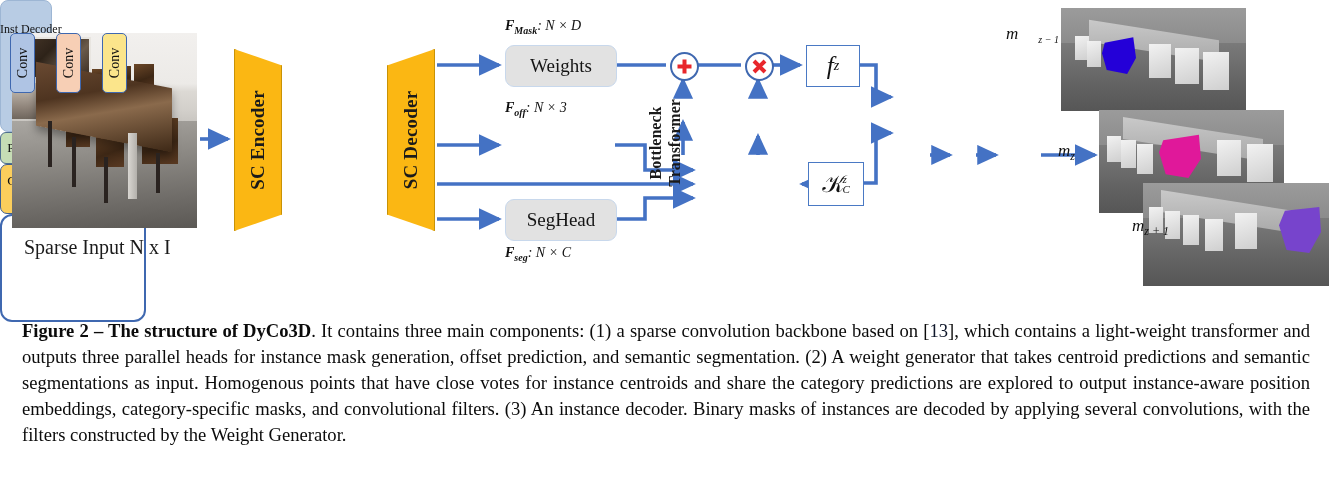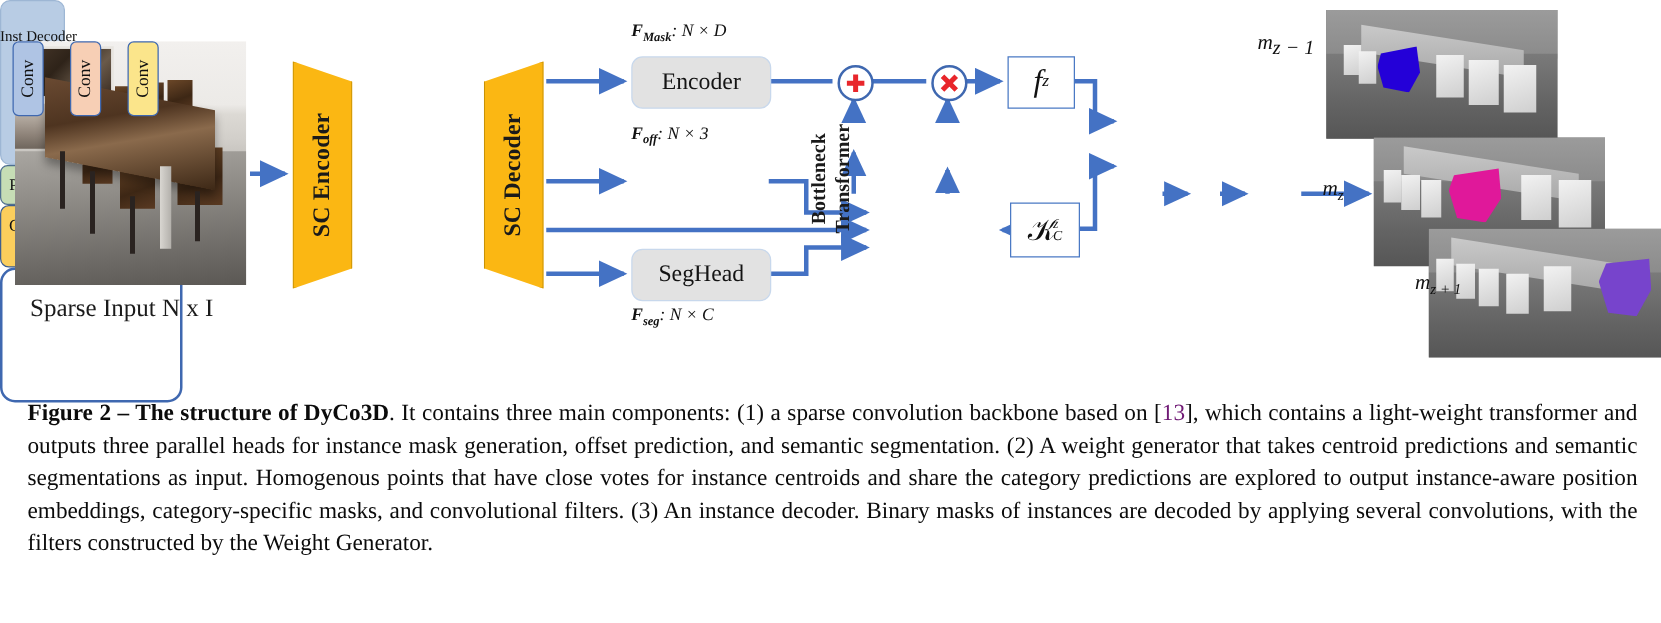--- a/index.html
+++ b/index.html
@@ -300,21 +300,21 @@
     position: absolute;
     left: 22px; top: 318px;
     width: 1288px;
     font-family: "Liberation Serif", serif;
     font-size: 18.6px;
     line-height: 26px;
     text-align: justify;
     color: #0b0b0b;
   }
   #caption b { font-weight: bold; }
-  #caption .cite { color: #701a75; }
+  #caption .cite { color: #0f172a; }
 </style>
 </head>
 <body>
 
 <div id="page">
 
   <div id="figure">
 
     <svg id="wires" viewBox="0 0 1329 285">
       <defs>
@@ -415,21 +415,21 @@
       <b>F</b><span class="sub">Mask</span><span>: N × D</span>
     </div>
     <div class="mathlab" style="left:505px; top:100px;">
       <b>F</b><span class="sub">off</span><span>: N × 3</span>
     </div>
     <div class="mathlab" style="left:505px; top:245px;">
       <b>F</b><span class="sub">seg</span><span>: N × C</span>
     </div>
 
     <div id="maskhead" class="headbox">
-      <span>Encoder</span>
+      <span>Weights</span>
     </div>
     <div id="seghead" class="headbox">
       <span>SegHead</span>
     </div>
 
     <div id="op-plus" class="op">
       <svg width="17" height="17" viewBox="0 0 17 17">
         <path d="M8.5 1.5 V15.5 M1.5 8.5 H15.5" stroke="#E8262B" stroke-width="4" stroke-linecap="butt"></path>
       </svg>
     </div>
@@ -506,21 +506,21 @@
       <div class="mchair" style="left:6px;  top:24px; width:14px; height:26px;"></div>
       <div class="mchair" style="left:22px; top:28px; width:15px; height:28px;"></div>
       <div class="mchair" style="left:40px; top:32px; width:16px; height:30px;"></div>
       <div class="mchair" style="left:62px; top:36px; width:18px; height:32px;"></div>
       <div class="mchair" style="left:92px; top:30px; width:22px; height:36px;"></div>
       <div class="hl" style="left:136px; top:22px; width:42px; height:48px; background:#7744CC;
            clip-path:polygon(14% 12%,96% 4%,100% 56%,72% 100%,18% 94%,0% 42%);"></div>
     </div>
 
     <div class="mlabel" id="mlab1">
-      <span>m</span><sub style="font-size:16px;">z − 1</sub>
+      <span>m</span><sub style="font-size:10px;margin-left:20px;">z − 1</sub>
     </div>
     <div class="mlabel" id="mlab2">
       <span>m</span><sub style="font-size:12px;">z</sub>
     </div>
     <div class="mlabel" id="mlab3">
       <span>m</span><sub style="font-size:12px;">z + 1</sub>
     </div>
 
   </div>
 

